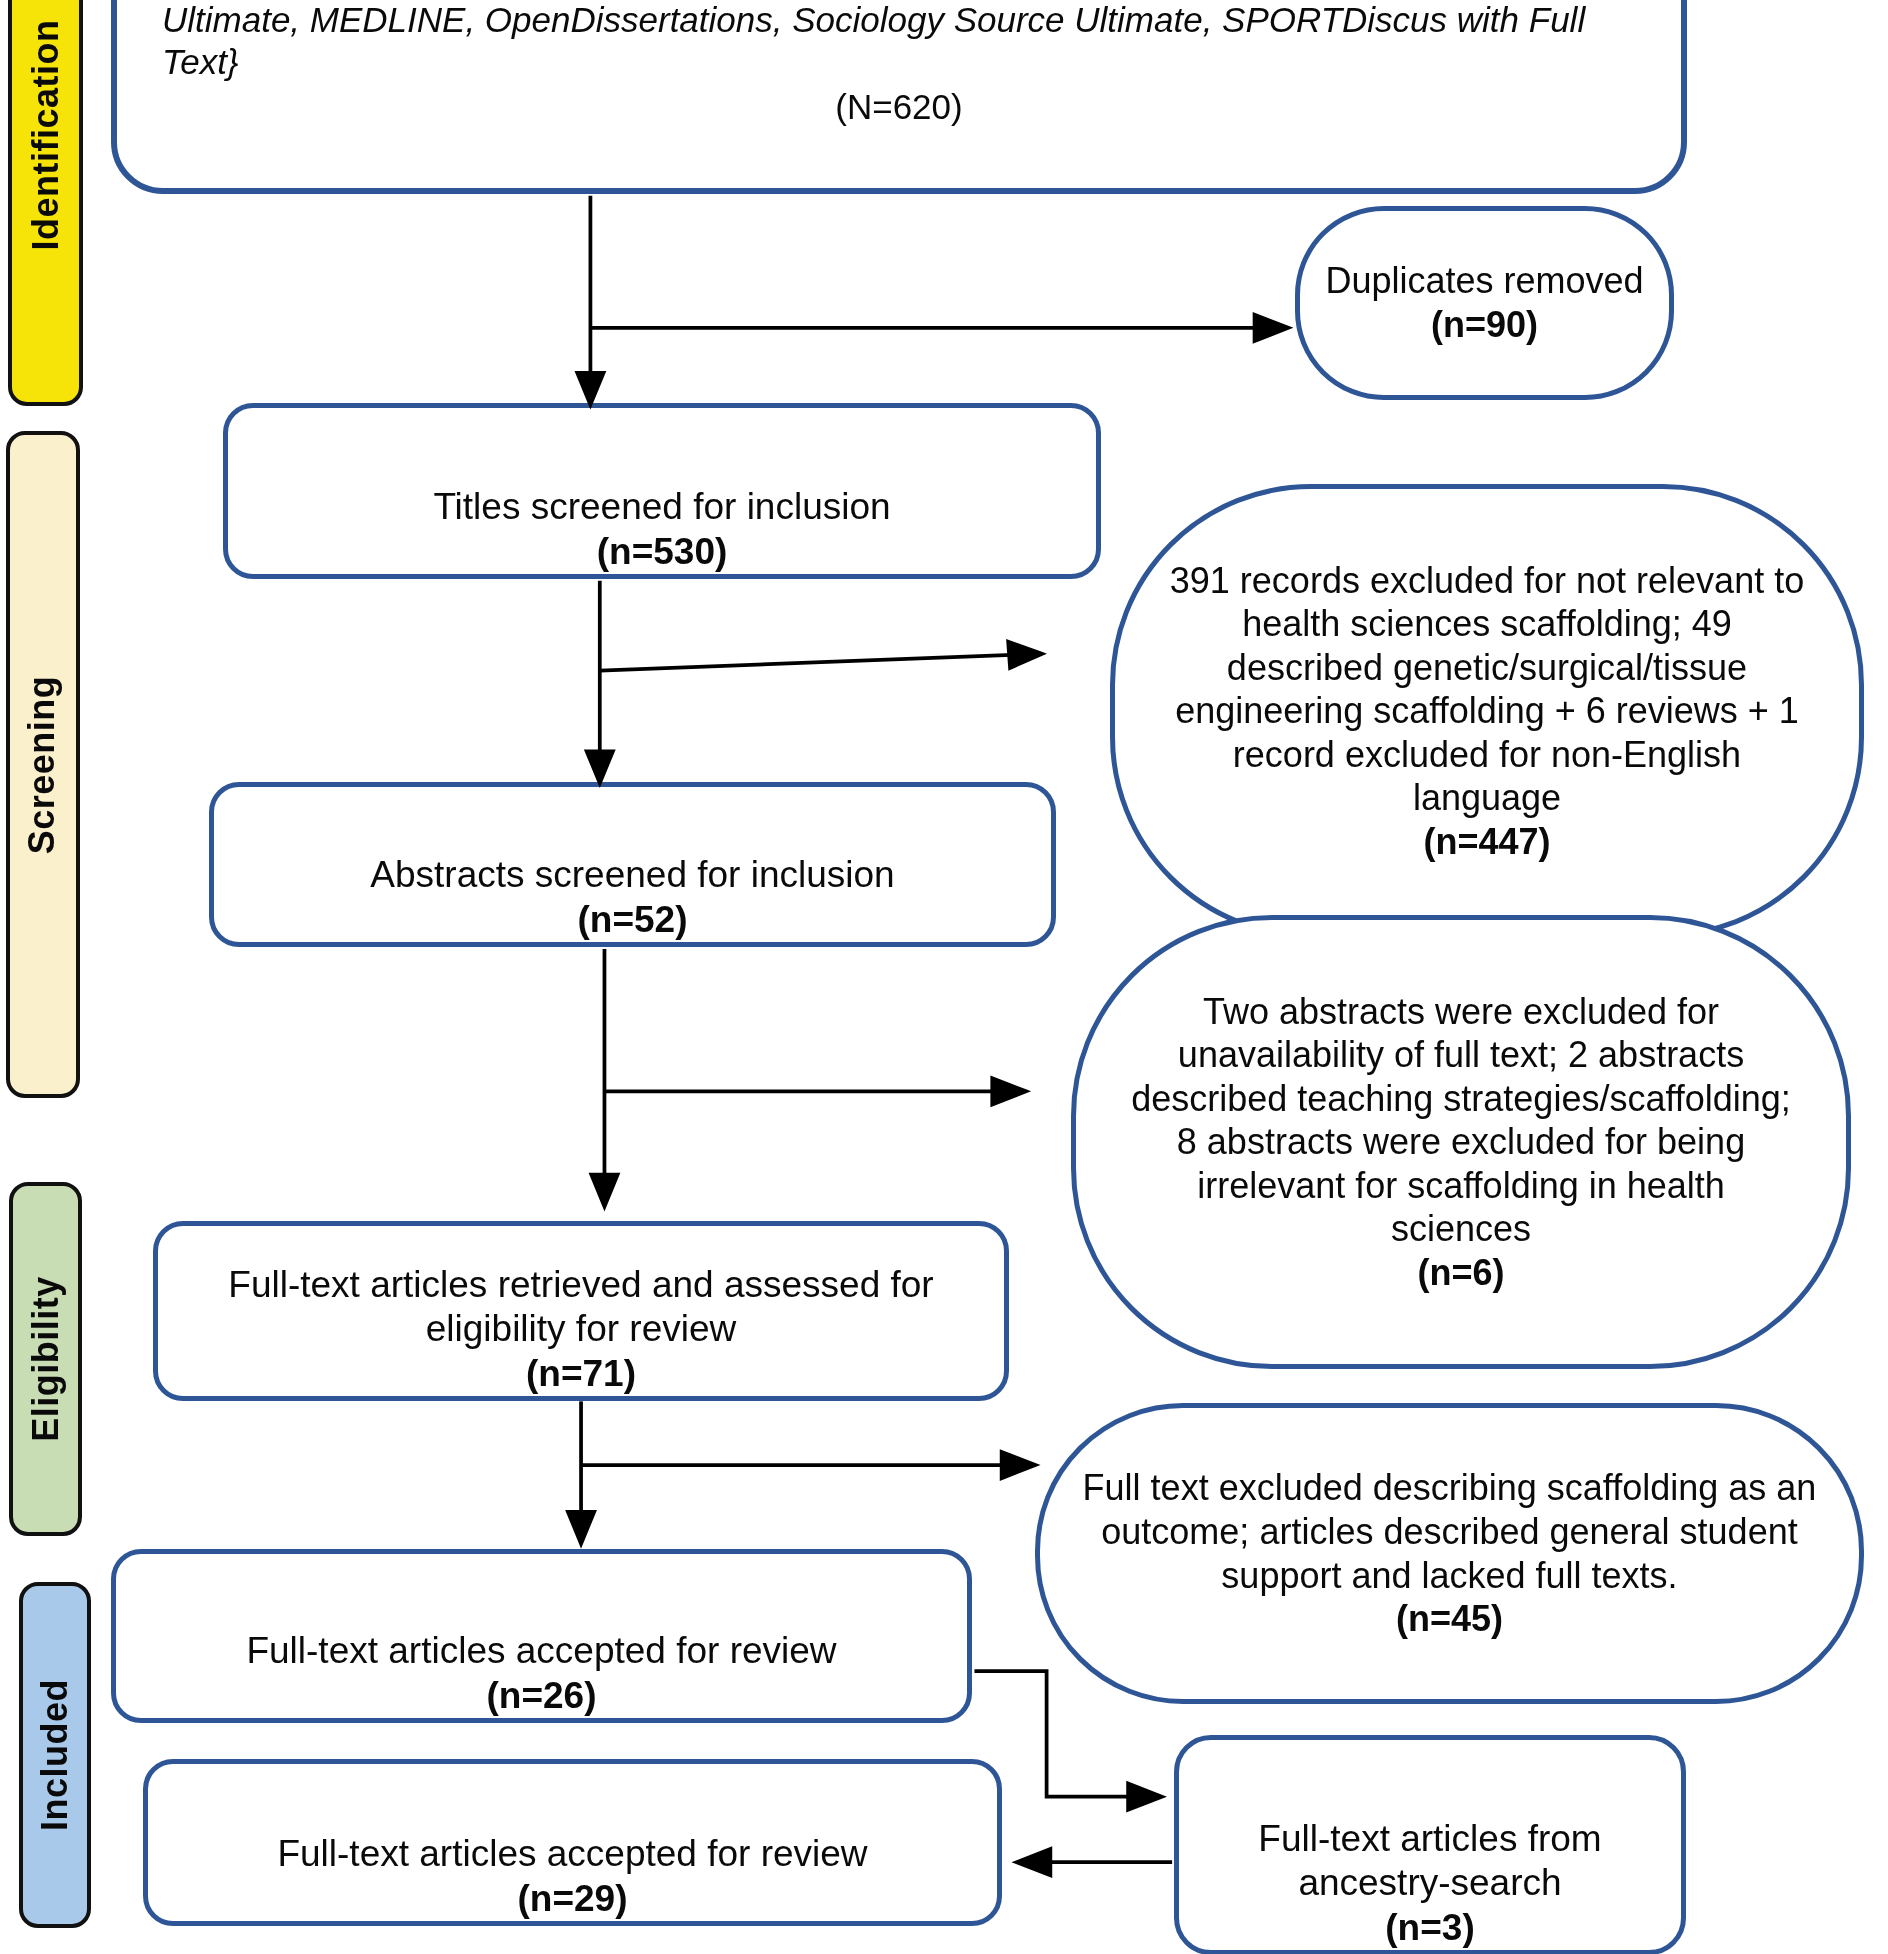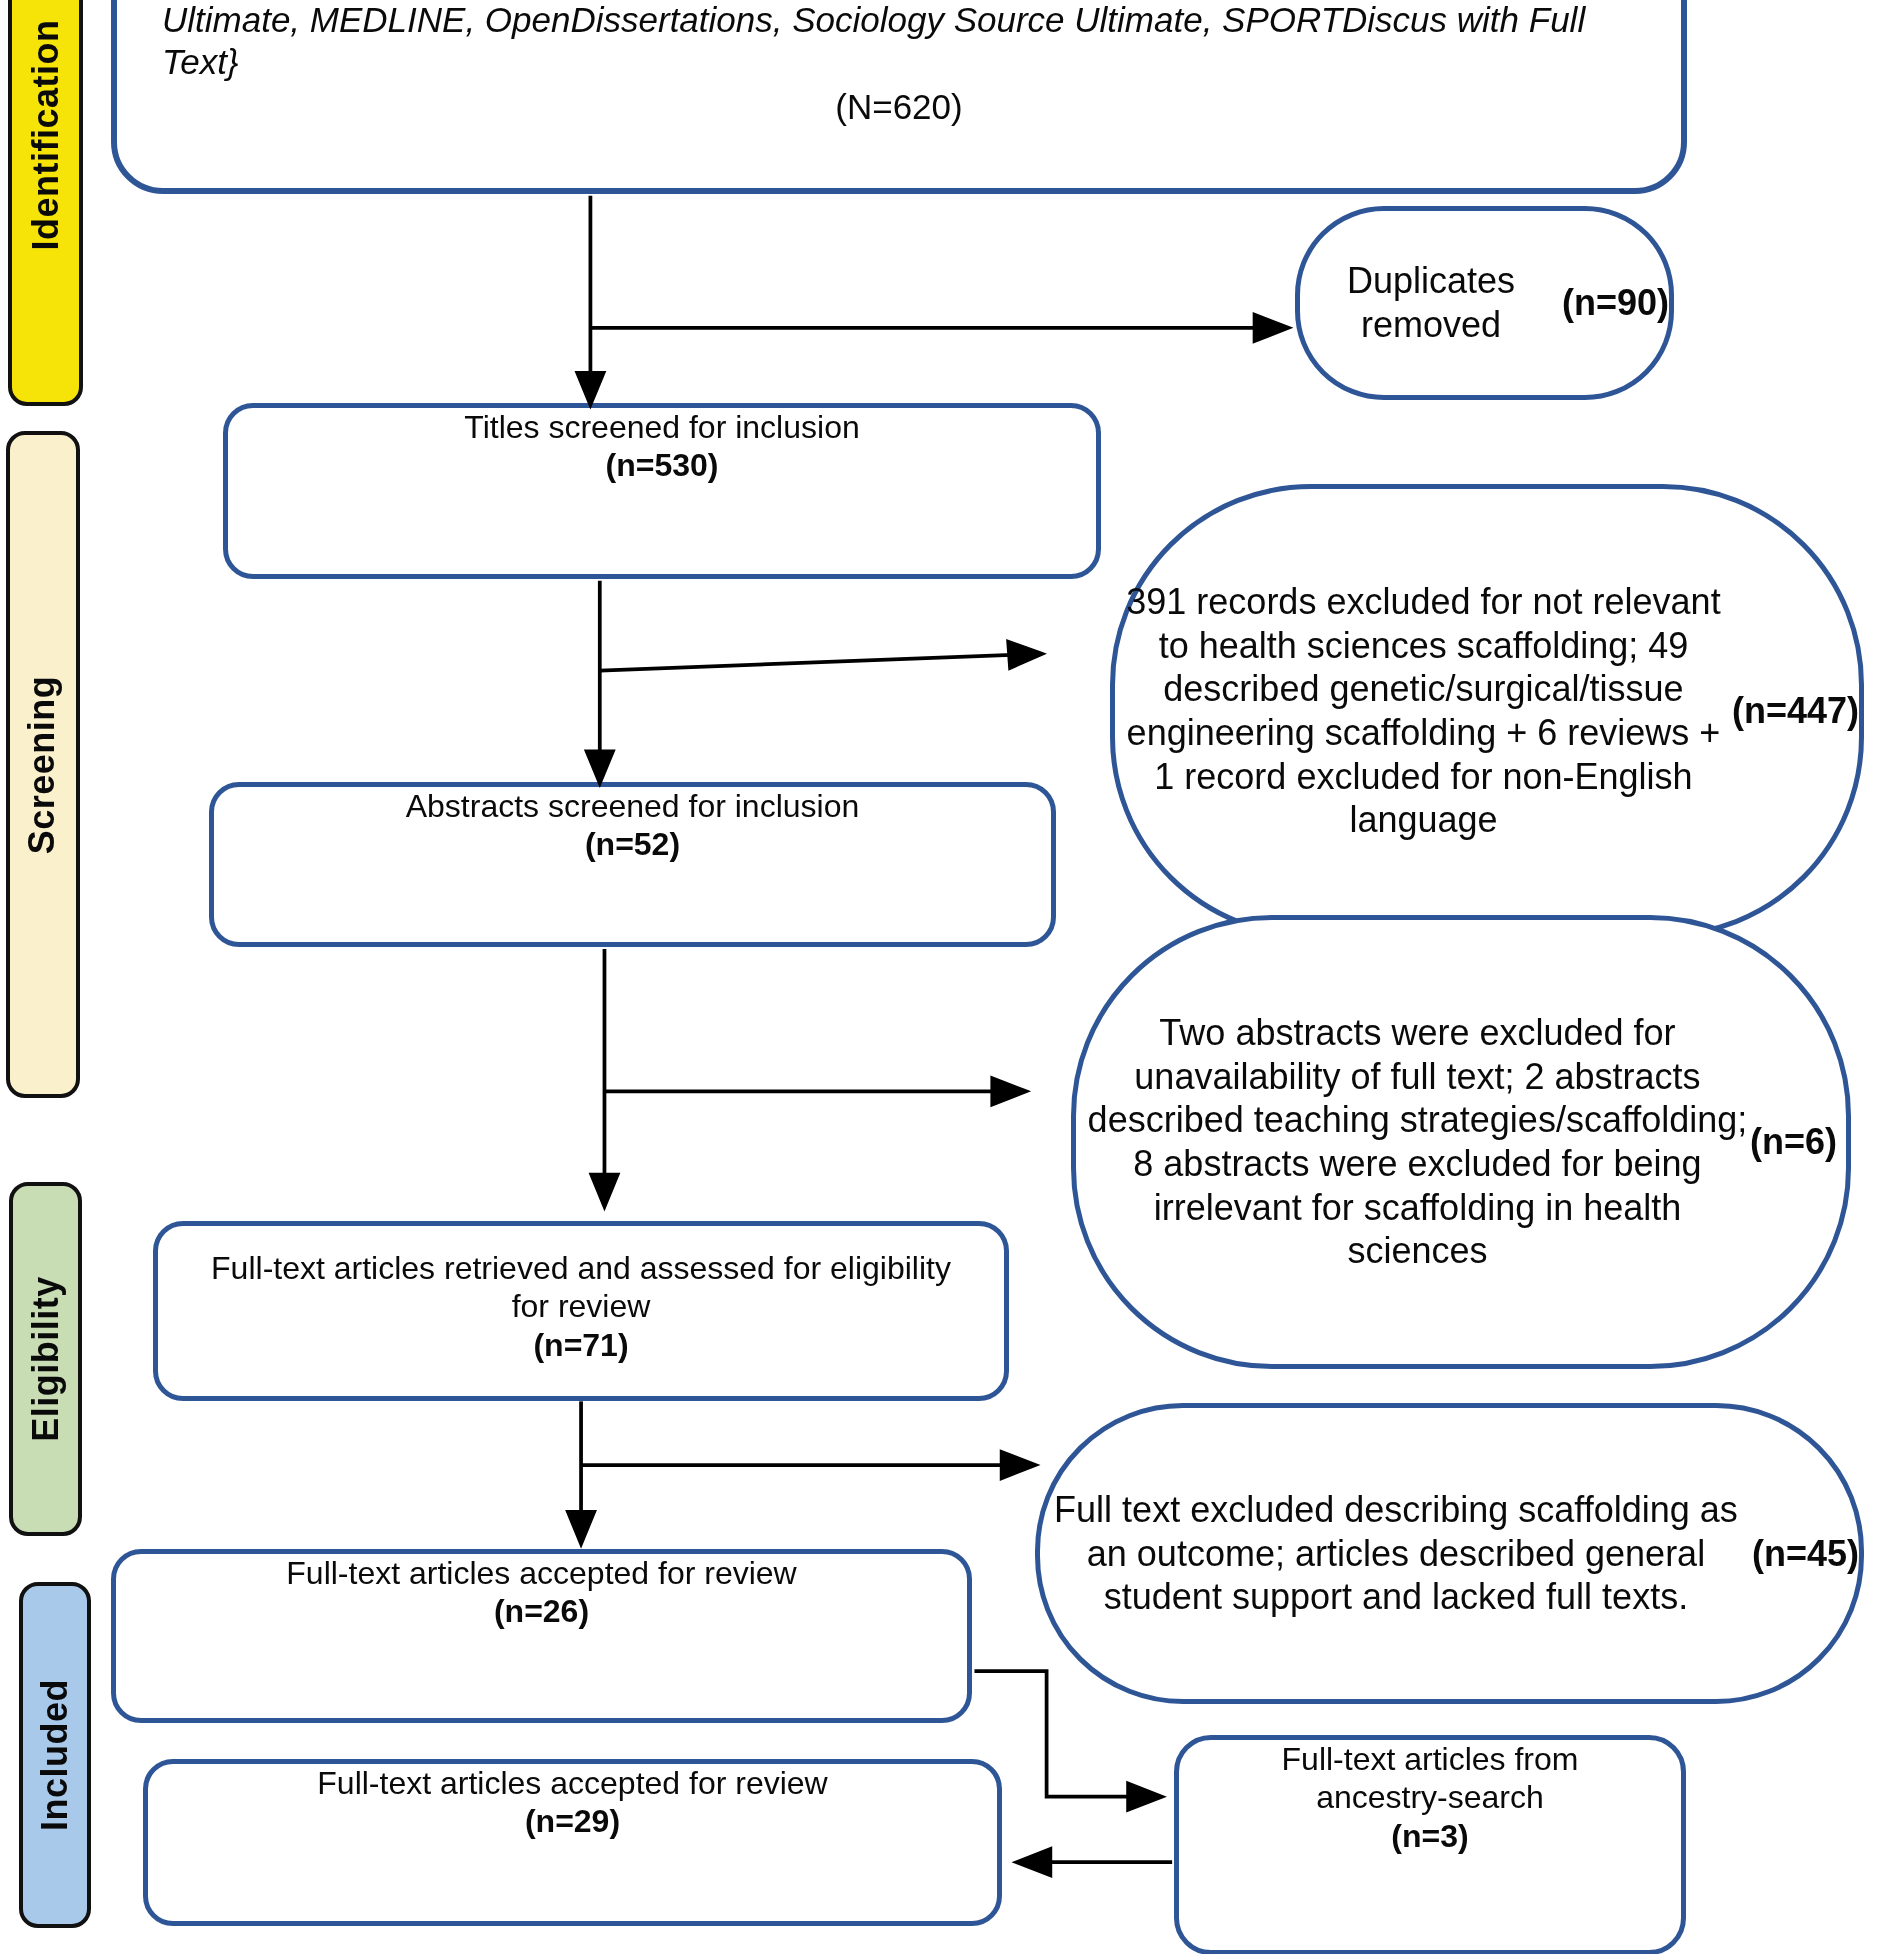--- a/index.html
+++ b/index.html
@@ -16,29 +16,29 @@
     box-sizing:border-box;
   }
   .bar .bar-label{
     transform:rotate(-90deg); white-space:nowrap;
     font-weight:bold; font-size:36px; letter-spacing:0.5px; color:#0a0a0a;
   }
   
   .fbox{
     position:absolute; background:#ffffff; border:5.6px solid #2e5596;
     border-radius:30px; box-sizing:border-box;
-    display:flex; flex-direction:column; align-items:center; justify-content:flex-start;
-    text-align:center; font-size:32px; line-height:1.2;
+    display:flex; flex-direction:column; align-items:center; justify-content:flex-end;
+    text-align:center; font-size:37px; line-height:1.2;
   }
   .fbox .count{font-weight:bold;}
   
   .oval{
     position:absolute; background:#ffffff; border:5.6px solid #2e5596;
     box-sizing:border-box;
-    display:flex; flex-direction:row; align-items:center; justify-content:center;
+    display:flex; flex-direction:column; align-items:center; justify-content:center;
     text-align:center; font-size:36px; line-height:1.21;
   }
   .oval .count{font-weight:bold;}
   
   .top-box{
     position:absolute; background:#ffffff; border:6.6px solid #2e5596;
     border-radius:52px; box-sizing:border-box;
     display:flex; flex-direction:column; justify-content:flex-end;
     font-size:35px; line-height:1.21;
   }

